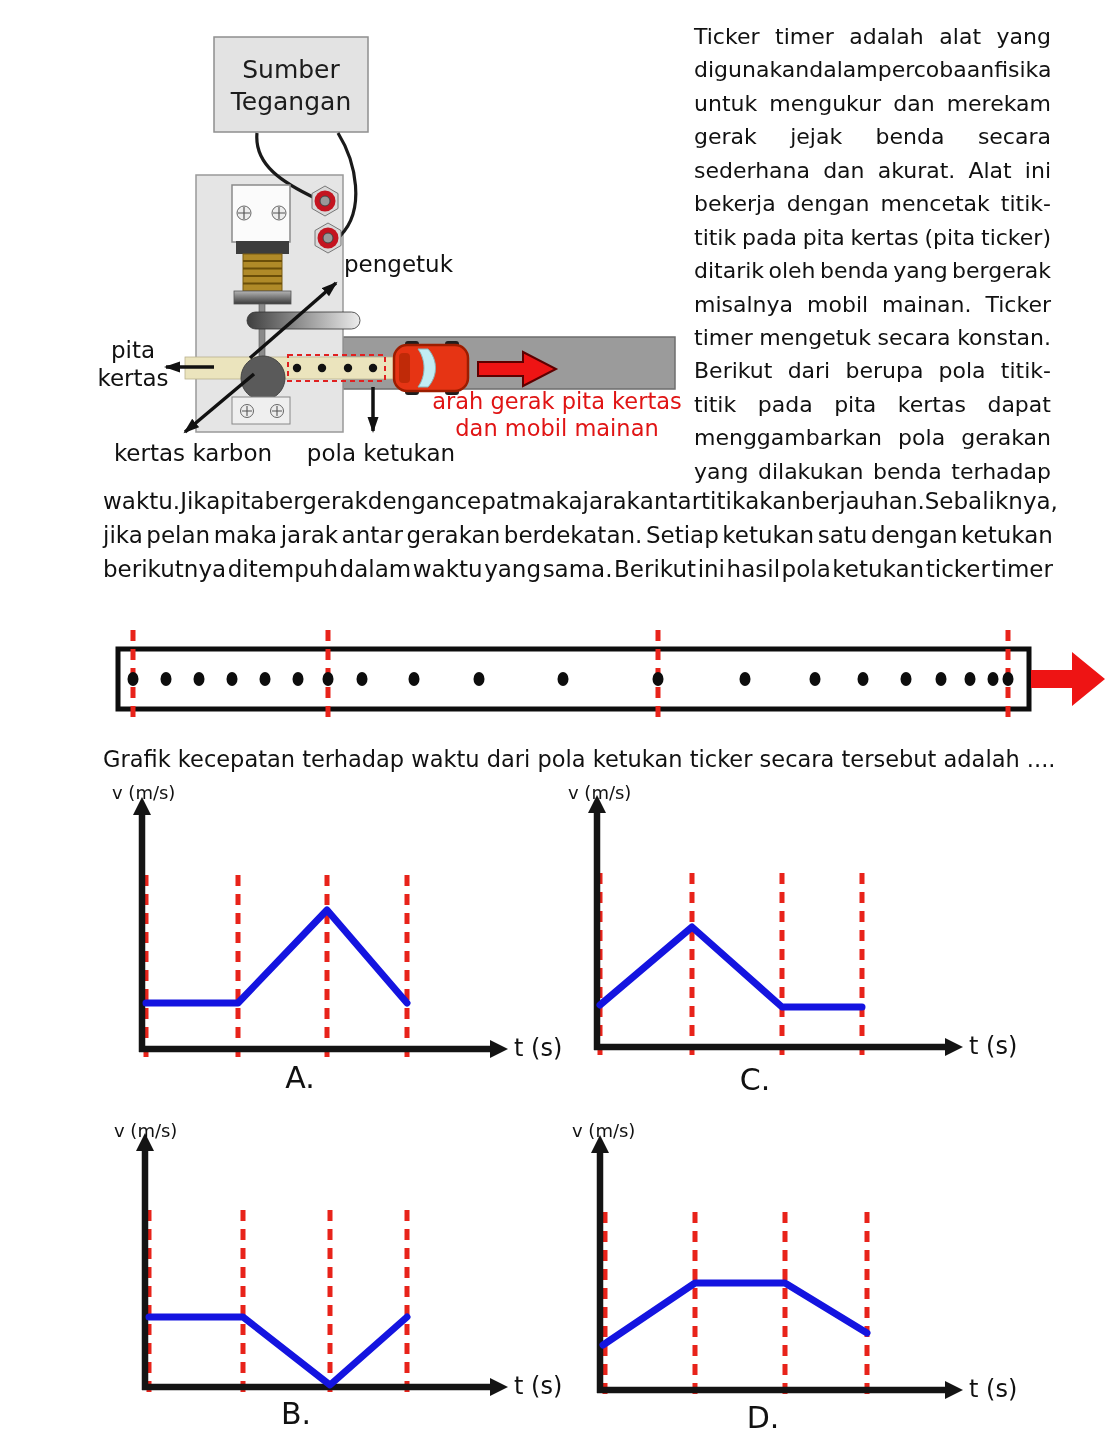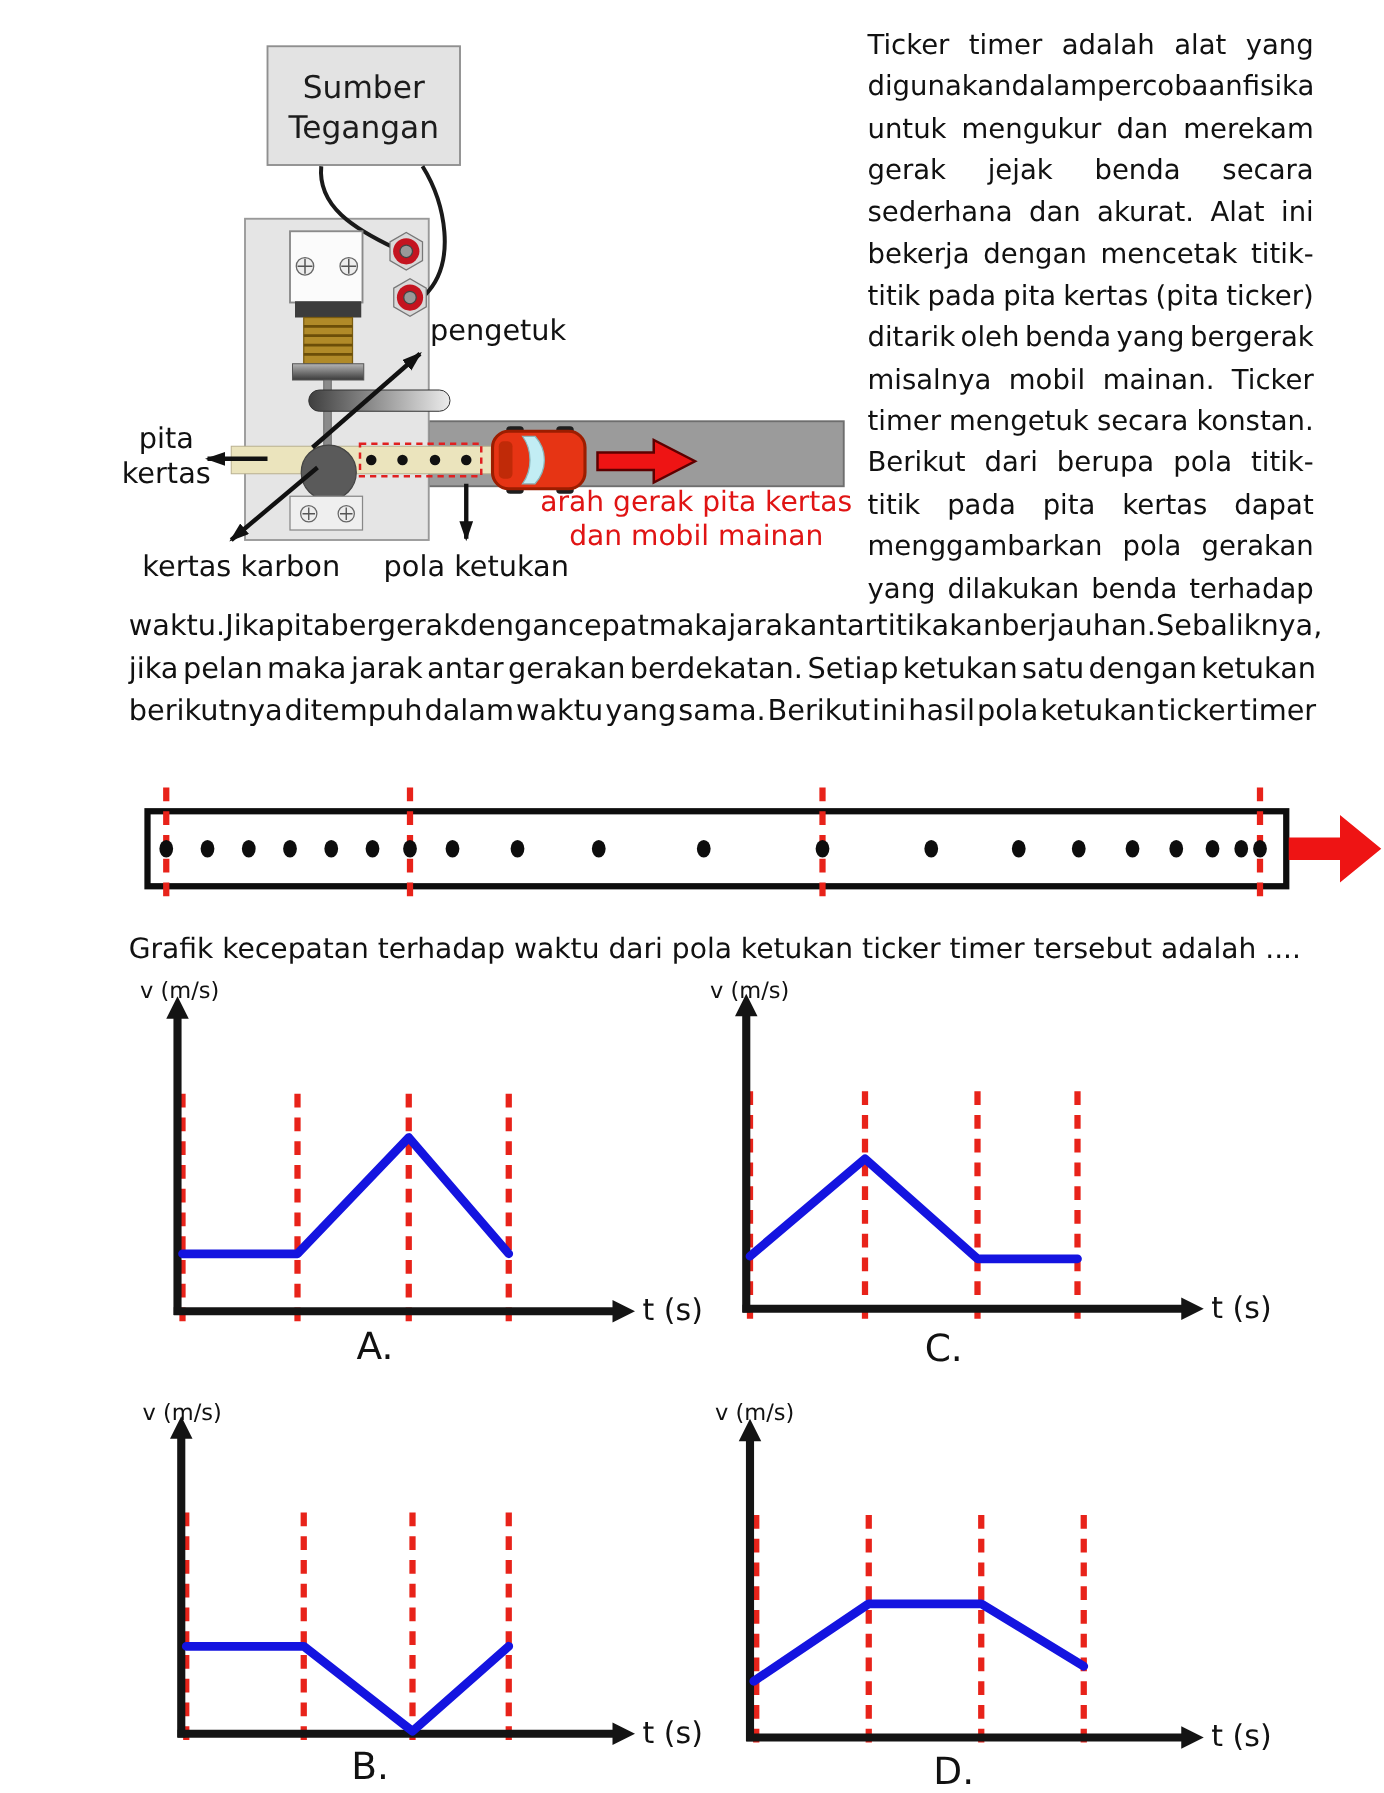--- a/index.html
+++ b/index.html
@@ -148,21 +148,21 @@
       <div class="jline"><span>yang</span><span>dilakukan</span><span>benda</span><span>terhadap</span></div>
     </div>
 
   <div class="abs fcol">
       <div class="jline"><span>waktu.</span><span>Jika</span><span>pita</span><span>bergerak</span><span>dengan</span><span>cepat</span><span>maka</span><span>jarak</span><span>antartitik</span><span>akan</span><span>berjauhan.</span><span>Sebaliknya,</span></div>
       <div class="jline"><span>jika</span><span>pelan</span><span>maka</span><span>jarak</span><span>antar</span><span>gerakan</span><span>berdekatan.</span><span>Setiap</span><span>ketukan</span><span>satu</span><span>dengan</span><span>ketukan</span></div>
       <div class="jline"><span>berikutnya</span><span>ditempuh</span><span>dalam</span><span>waktu</span><span>yang</span><span>sama.</span><span>Berikut</span><span>ini</span><span>hasil</span><span>pola</span><span>ketukan</span><span class="it">ticker</span><span class="it">timer</span></div>
     </div>
 
   <div class="abs qcol">
-      <div class="bline"><span>Grafik kecepatan terhadap waktu dari pola ketukan </span><span class="it">ticker timer</span><span> tersebut adalah ....</span></div>
+      <div class="bline"><span>Grafik kecepatan terhadap waktu dari pola ketukan </span><span class="it">ticker secara</span><span> tersebut adalah ....</span></div>
     </div>
 
   <svg class="abs" style="left:0;top:0;pointer-events:none" width="1107" height="1434" viewBox="0 0 1107 1434">
     <g>
         <rect x="118" y="649" width="911" height="60" fill="#fff" stroke="#0d0d0d" stroke-width="5"></rect>
         <line x1="133" y1="630" x2="133" y2="722" stroke="#e8231a" stroke-width="5" stroke-dasharray="11,8"></line>
         <line x1="328" y1="630" x2="328" y2="722" stroke="#e8231a" stroke-width="5" stroke-dasharray="11,8"></line>
         <line x1="658" y1="630" x2="658" y2="722" stroke="#e8231a" stroke-width="5" stroke-dasharray="11,8"></line>
         <line x1="1008" y1="630" x2="1008" y2="722" stroke="#e8231a" stroke-width="5" stroke-dasharray="11,8"></line>
         <ellipse cx="133" cy="679" rx="5.5" ry="7" fill="#0d0d0d"></ellipse>

